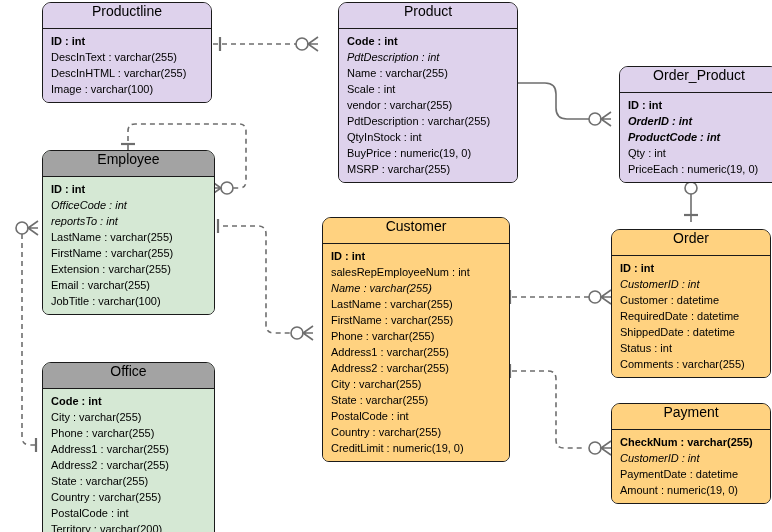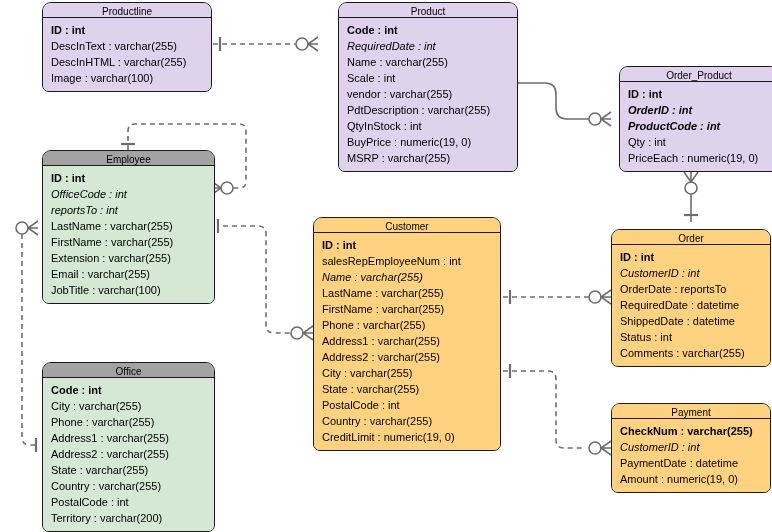--- a/index.html
+++ b/index.html
@@ -28,24 +28,24 @@
     pointer-events: none;
   }
   .entity {
     position: absolute;
     box-sizing: border-box;
     border: 1px solid #1a1a1a;
     border-radius: 9px 9px 7px 7px;
     overflow: hidden;
   }
   .entity-header {
-    height: 15px;
+    height: 26px;
     line-height: 17px;
     text-align: center;
-    font-size: 10px;
+    font-size: 14px;
     color: #000000;
     border-bottom: 1px solid #1a1a1a;
     box-sizing: border-box;
   }
   .entity-body {
     padding: 4px 0 5px 0;
     box-sizing: border-box;
   }
   .attr {
     font-size: 11px;
@@ -145,21 +145,21 @@
       <div class="attr">DescInText : varchar(255)</div>
       <div class="attr">DescInHTML : varchar(255)</div>
       <div class="attr">Image : varchar(100)</div>
     </div>
   </div>
 
   <div class="entity theme-purple" style="left:318px; top:2px; width:180px;margin-left:20px;">
     <div class="entity-header">Product</div>
     <div class="entity-body">
       <div class="attr pk">Code : int</div>
-      <div class="attr fk">RequiredDate : int</div>
+      <div class="attr fk">PdtDescription : int</div>
       <div class="attr">Name : varchar(255)</div>
       <div class="attr">Scale : int</div>
       <div class="attr">vendor : varchar(255)</div>
       <div class="attr">PdtDescription : varchar(255)</div>
       <div class="attr">QtyInStock : int</div>
       <div class="attr">BuyPrice : numeric(19, 0)</div>
       <div class="attr">MSRP : varchar(255)</div>
     </div>
   </div>
 
@@ -181,21 +181,21 @@
       <div class="attr fk">OfficeCode : int</div>
       <div class="attr fk">reportsTo : int</div>
       <div class="attr">LastName : varchar(255)</div>
       <div class="attr">FirstName : varchar(255)</div>
       <div class="attr">Extension : varchar(255)</div>
       <div class="attr">Email : varchar(255)</div>
       <div class="attr">JobTitle : varchar(100)</div>
     </div>
   </div>
 
-  <div class="entity theme-amber" style="left:313px; top:217px; width:188px;">
+  <div class="entity theme-amber" style="left:322px; top:217px; width:188px;">
     <div class="entity-header">Customer</div>
     <div class="entity-body">
       <div class="attr pk">ID : int</div>
       <div class="attr">salesRepEmployeeNum : int</div>
       <div class="attr fk">Name : varchar(255)</div>
       <div class="attr">LastName : varchar(255)</div>
       <div class="attr">FirstName : varchar(255)</div>
       <div class="attr">Phone : varchar(255)</div>
       <div class="attr">Address1 : varchar(255)</div>
       <div class="attr">Address2 : varchar(255)</div>
@@ -205,21 +205,21 @@
       <div class="attr">Country : varchar(255)</div>
       <div class="attr">CreditLimit : numeric(19, 0)</div>
     </div>
   </div>
 
   <div class="entity theme-amber" style="left:611px; top:229px; width:160px;">
     <div class="entity-header">Order</div>
     <div class="entity-body">
       <div class="attr pk">ID : int</div>
       <div class="attr fk">CustomerID : int</div>
-      <div class="attr">OrderDate : reportsTo</div>
+      <div class="attr">Customer : datetime</div>
       <div class="attr">RequiredDate : datetime</div>
       <div class="attr">ShippedDate : datetime</div>
       <div class="attr">Status : int</div>
       <div class="attr">Comments : varchar(255)</div>
     </div>
   </div>
 
   <div class="entity theme-amber" style="left:611px; top:403px; width:160px;">
     <div class="entity-header">Payment</div>
     <div class="entity-body">

